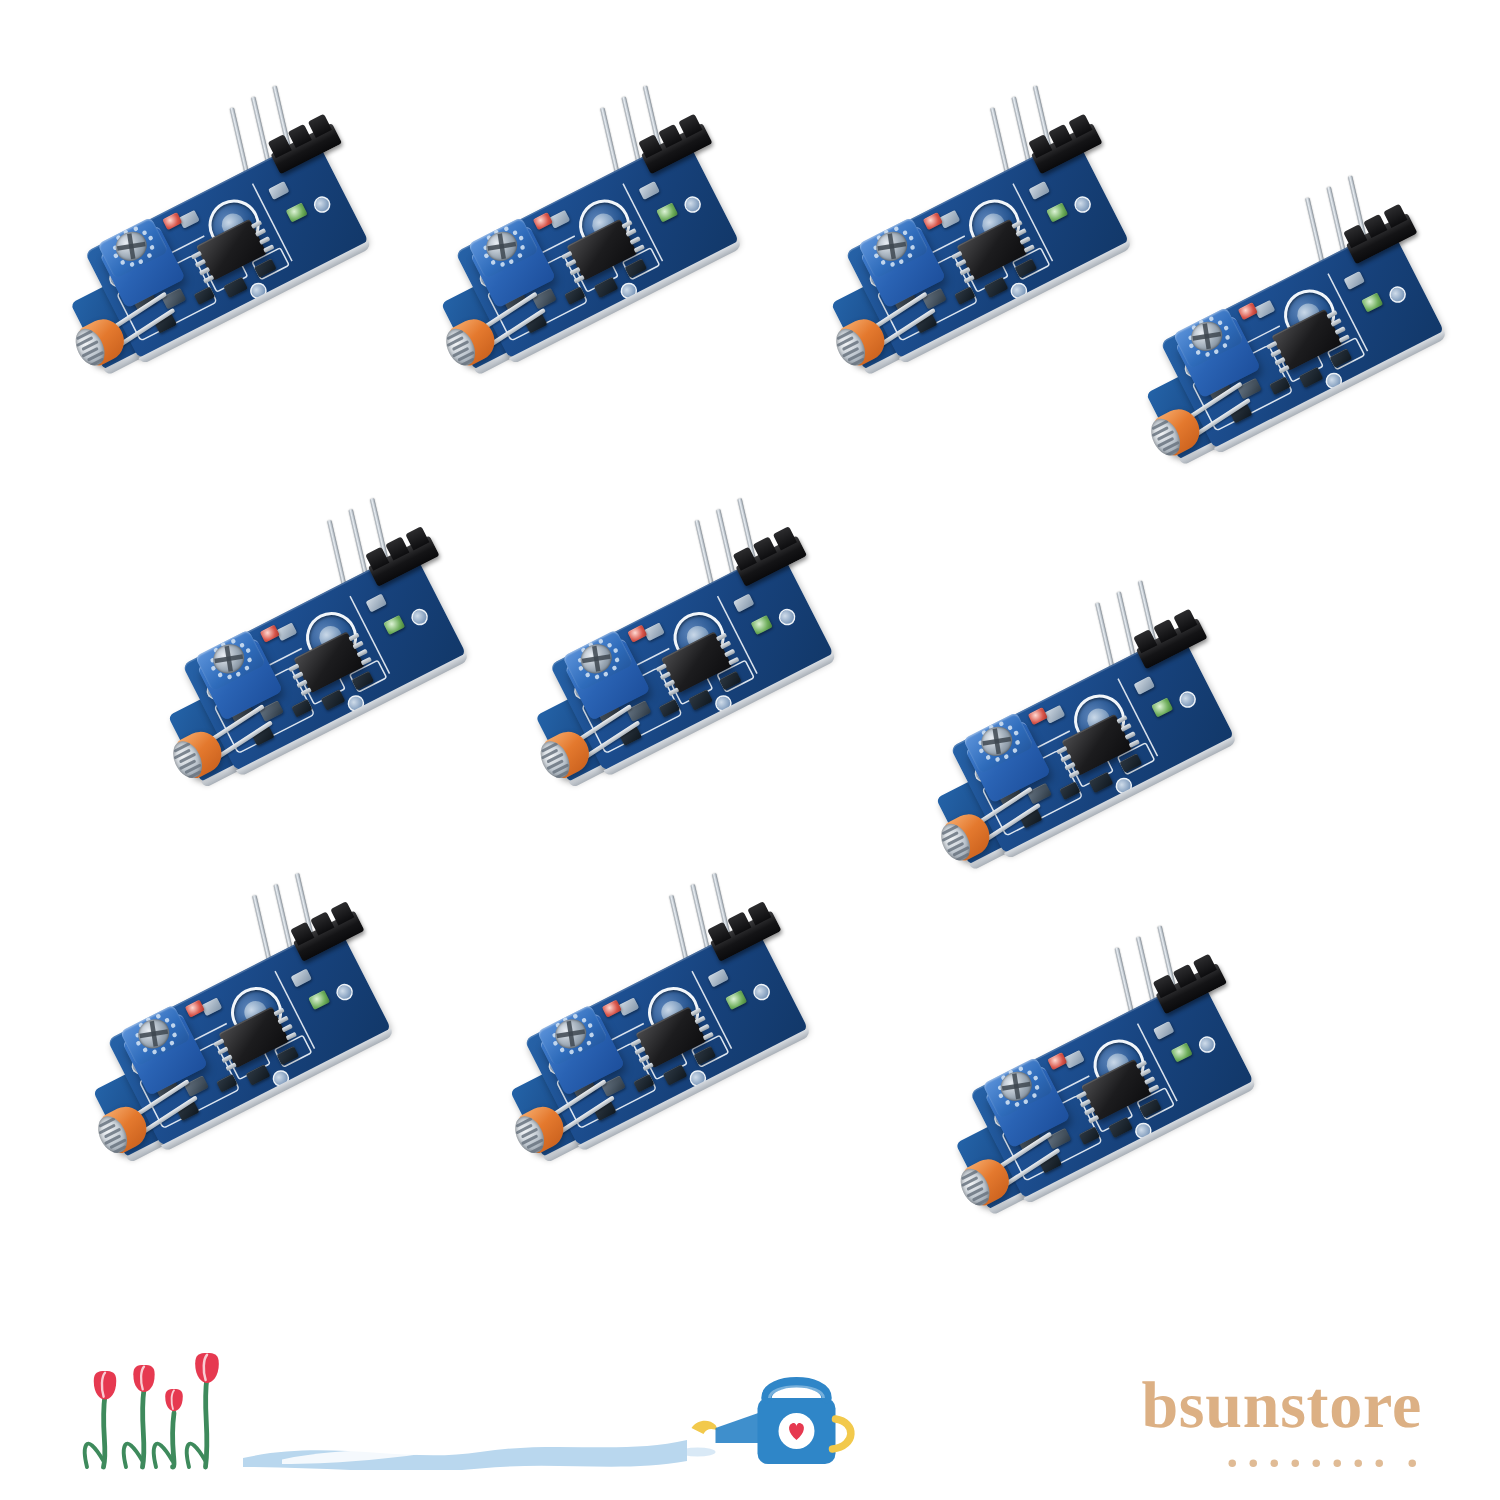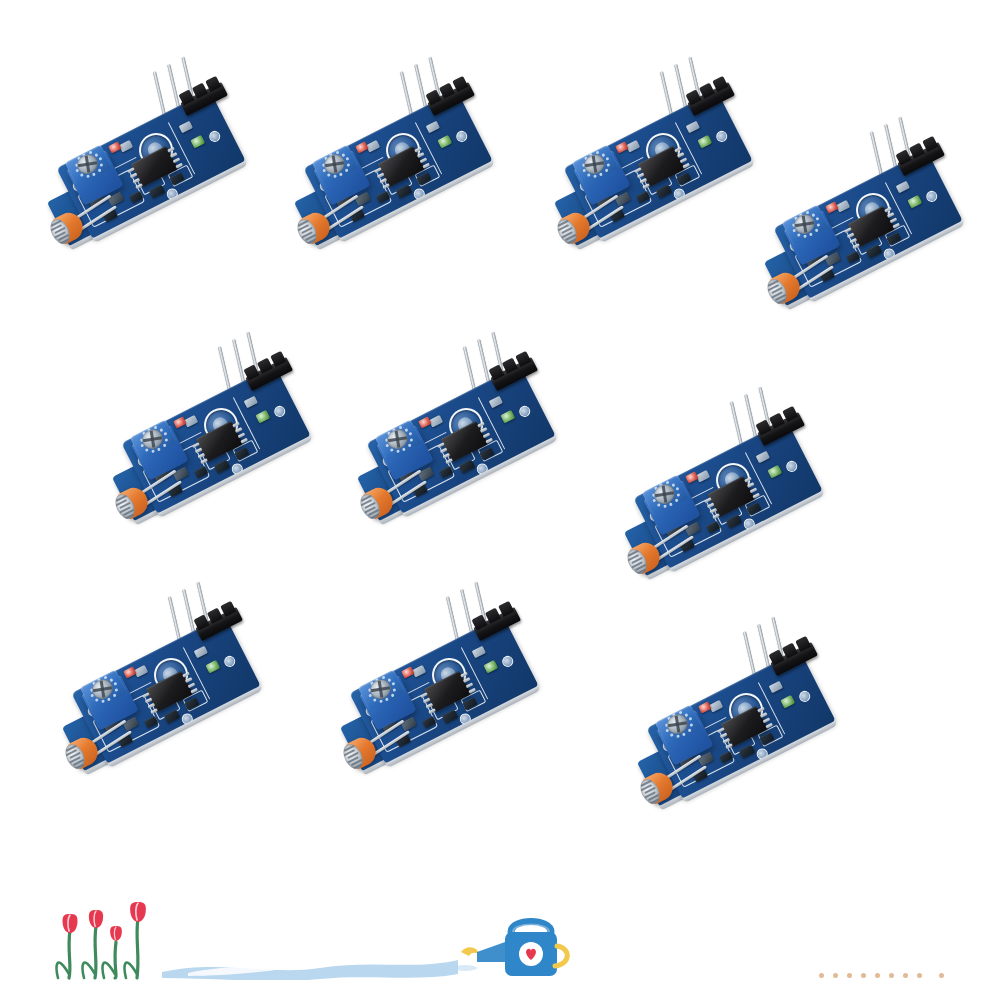--- a/index.html
+++ b/index.html
@@ -1181,20 +1181,21 @@
   <rect x="50" y="26" width="52" height="44" rx="7" fill="#2f86c8"></rect>
   <path d="M56,26 C56,12 96,12 96,26" stroke="#2f86c8" stroke-width="7" fill="none" stroke-linecap="round"></path>
   <path d="M58,26 C58,16 94,16 94,26" stroke="#ffffff" stroke-width="2" fill="none" opacity=".35"></path>
   <path d="M102,40 C116,42 116,58 100,60" stroke="#f2c94c" stroke-width="5" fill="none" stroke-linecap="round"></path>
   <circle cx="76" cy="48" r="12" fill="#ffffff"></circle>
   <path d="M76,54 C70,49 70,44 73,43 C75,42 76,44 76,45 C76,44 77,42 79,43 C82,44 82,49 76,54 Z" fill="#e63950"></path>
   <ellipse cx="10" cy="62" rx="12" ry="3" fill="#b9d7ee" opacity=".55"></ellipse>
 </g>
     </svg>
 
+    <div class="brand">bsunstore</div>
     <div class="dots" id="brand-dots">
         <i style="background: rgb(224, 187, 149);"></i>
         <i style="background: rgb(224, 187, 149);"></i>
         <i style="background: rgb(224, 187, 149);"></i>
         <i style="background: rgb(224, 187, 149);"></i>
         <i style="background: rgb(224, 187, 149);"></i>
         <i style="background: rgb(224, 187, 149);"></i>
         <i style="background: rgb(224, 187, 149);"></i>
         <i style="background: rgb(224, 187, 149);"></i>
         <i class="gap" style="background: rgb(224, 187, 149);"></i>

